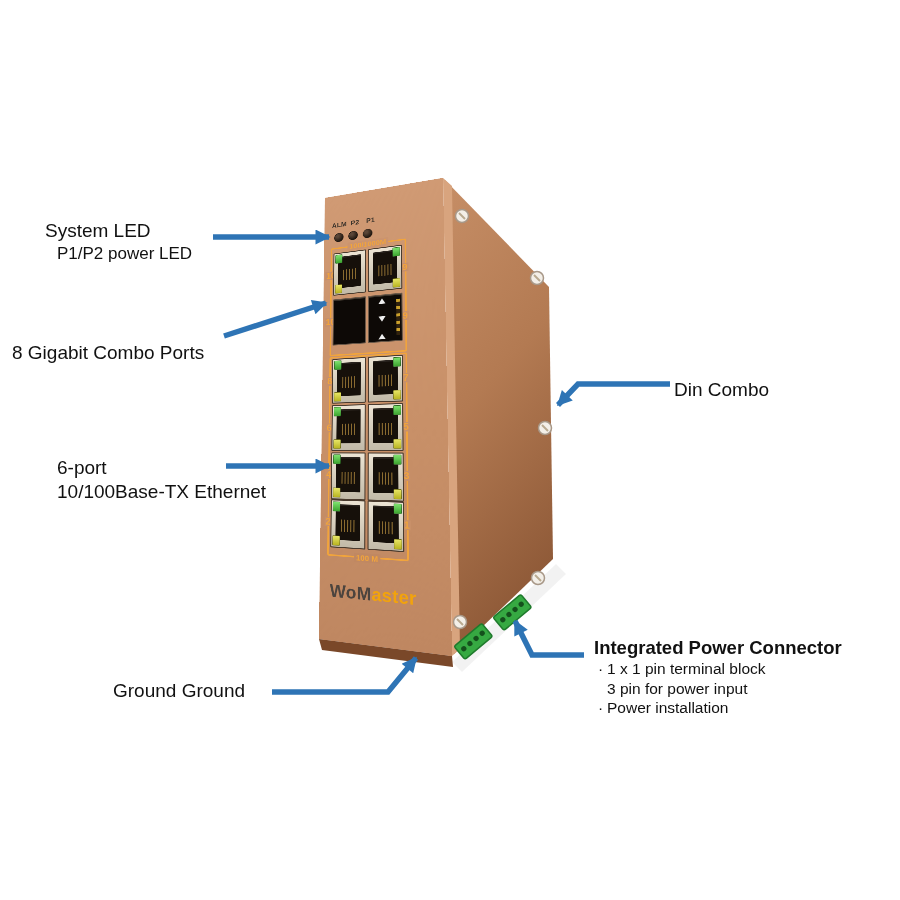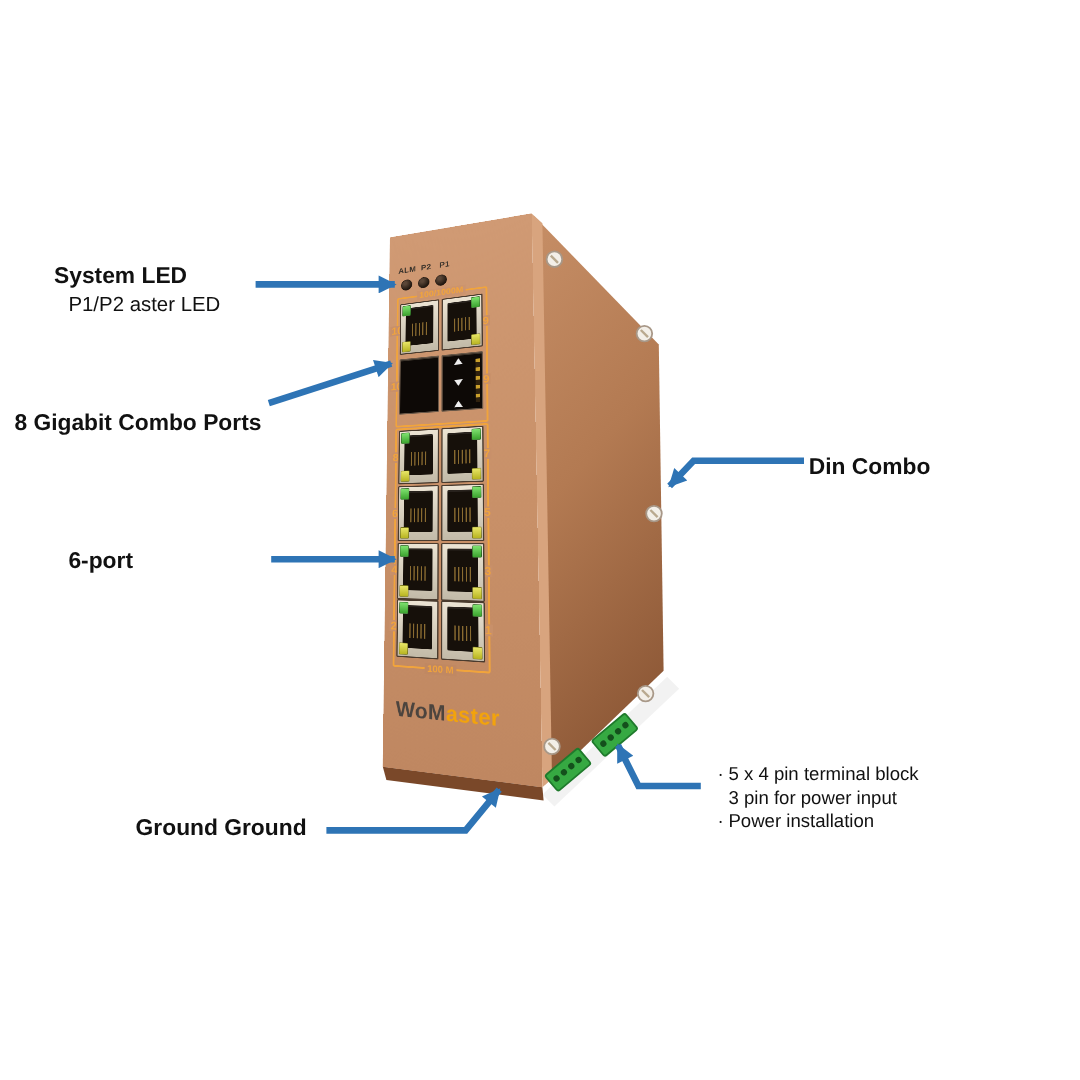--- a/index.html
+++ b/index.html
@@ -48,21 +48,21 @@
   .tri-up   { width:0; height:0; border-left:7px solid transparent; border-right:7px solid transparent; border-bottom:11px solid #eee; }
   .tri-down { width:0; height:0; border-left:7px solid transparent; border-right:7px solid transparent; border-top:11px solid #eee; }
   .fingers { position:absolute; right:3px; top:10px; bottom:10px; width:7px;
              background:repeating-linear-gradient(180deg,#caa02c 0 6px,#30220e 6px 15px); }
 
   .logo { position:absolute; left:20px; top:790px; width:148px; text-align:center; font-weight:bold; font-size:33px; letter-spacing:.5px; }
   .logo .b1 { color:#4c443e; } .logo .b2 { color:#f2a30c; }
 
   
   .callout { position:absolute; }
-  .c-title { font-weight:bold; font-size:19px; line-height:24px; white-space:nowrap; }
+  .c-title { font-weight:normal; font-size:19px; line-height:24px; white-space:nowrap; }
   .c-sub   { font-size:17px; line-height:22px; padding-left:12px; white-space:nowrap; }
   .p-title { font-weight:bold; font-size:18.5px; line-height:23px; white-space:nowrap; }
   .p-line  { font-size:15.5px; line-height:19.5px; display:flex; white-space:nowrap; }
   .p-line .mk { width:13px; text-align:center; flex:0 0 13px; }
 
   #arrows { position:absolute; left:0; top:0; width:900px; height:900px; pointer-events:none; }
 </style>
 </head>
 <body>
 
@@ -235,43 +235,45 @@
     <line x1="224" y1="336" x2="326" y2="303" marker-end="url(#ah)"></line>
     <line x1="226" y1="466" x2="329" y2="466" marker-end="url(#ah)"></line>
     <polyline points="670,384 578,384 558,405" marker-end="url(#ah)"></polyline>
     <polyline points="272,692 388,692 416,658" marker-end="url(#ah)"></polyline>
     <polyline points="584,655 532,655 515,621" marker-end="url(#ah)"></polyline>
   </g>
 </svg>
 
 <div class="callout" style="left:45px; top:219px">
   <div class="c-title">System LED</div>
-  <div class="c-sub">P1/P2 aster LED</div>
+  <div class="c-sub">P1/P2 power LED</div>
 </div>
 
 <div class="callout" style="left:12px; top:341px">
   <div class="c-title">8 Gigabit Combo Ports</div>
 </div>
 
 <div class="callout" style="left:57px; top:456px">
   <div class="c-title">6-port</div>
+  <div class="c-title">10/100Base-TX Ethernet</div>
 </div>
 
 <div class="callout" style="left:674px; top:378px">
   <div class="c-title">Din Combo</div>
 </div>
 
 <div class="callout" style="left:113px; top:679px">
   <div class="c-title">Ground Ground</div>
 </div>
 
 <div class="callout" style="left:594px; top:636px">
+  <div class="p-title">Integrated Power Connector</div>
   <div class="p-line">
     <span class="mk">·</span>
-    <span>5 x 4 pin terminal block</span>
+    <span>1 x 1 pin terminal block</span>
   </div>
   <div class="p-line">
     <span class="mk"></span>
     <span>3 pin for power input</span>
   </div>
   <div class="p-line">
     <span class="mk">·</span>
     <span>Power installation</span>
   </div>
 </div>

